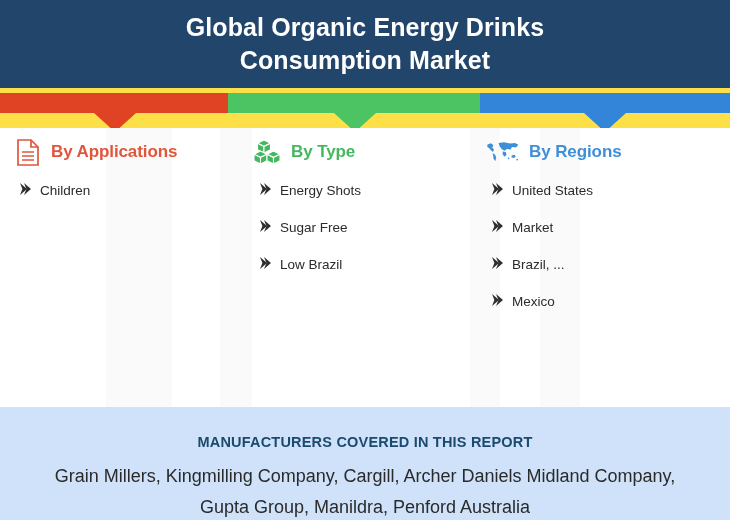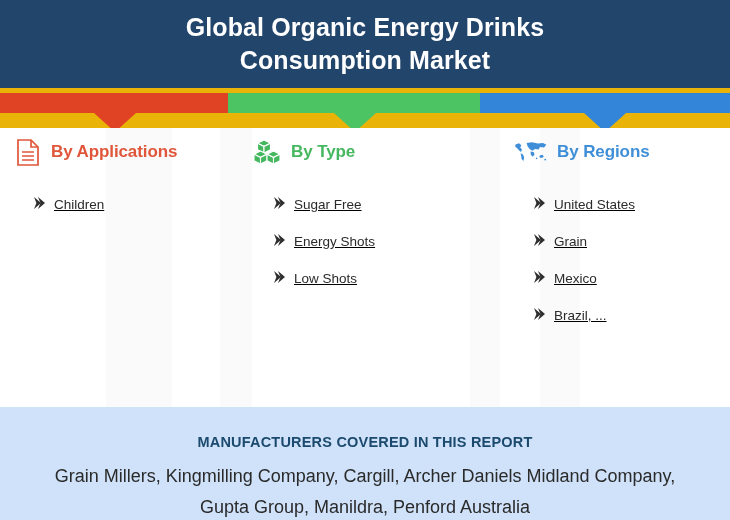--- a/index.html
+++ b/index.html
@@ -3,21 +3,21 @@
 <meta charset="utf-8">
 <style>
   html,body{margin:0;padding:0;}
   body{
     width:730px;height:520px;
     background:#ffffff;
     font-family:"Liberation Sans", sans-serif;
     overflow:hidden;
     position:relative;
   }
-  #page{position:relative;width:730px;height:520px;overflow:hidden;background:#eab308;}
+  #page{position:relative;width:730px;height:520px;overflow:hidden;background:#fde047;}
 
   
   .header{
     position:absolute;left:0;top:0;width:730px;height:88px;
     background:#22456b;
     display:flex;align-items:center;justify-content:center;
     text-align:center;
   }
   .header-title{
     color:#ffffff;
@@ -44,32 +44,32 @@
   .columns{
     position:absolute;left:0;top:128px;width:730px;height:279px;
     background:#ffffff;
   }
   .panel-shade{
     position:absolute;top:0;height:279px;background:#fafafa;
   }
   .col{position:absolute;top:0;height:279px;}
   .col-1{left:0;width:228px;}
   .col-2{left:240px;width:228px;}
-  .col-3{left:500px;width:230px;}
+  .col-3{left:472px;width:230px;}
 
   .col-head{display:flex;align-items:center;gap:9px;padding-left:14px;height:48px;}
   .col-head-label{font-size:17px;font-weight:bold;letter-spacing:-0.1px;}
   .c-red{color:#e0563a;text-align:center;}
   .c-green{color:#45b85f;}
   .c-blue{color:#3f8fd8;}
 
   .icon-box{width:28px;height:30px;display:flex;align-items:center;justify-content:center;flex:0 0 auto;}
   .icon-box svg{display:block;}
 
-  .col-list{margin:14px;padding:0;list-style:none;padding-top:5px;text-decoration:underline;}
+  .col-list{margin:0;padding:0;list-style:none;padding-top:5px;}
   .li{display:flex;align-items:baseline;height:37px;padding-left:18px;}
   .chev{width:22px;flex:0 0 auto;color:#2f2f2f;font-size:17px;font-weight:bold;line-height:1;
         position:relative;top:1px;}
   .chev svg{display:block;}
   .li-label{font-size:13.5px;color:#2b2b2b;white-space:nowrap;}
 
   
   .footer{
     position:absolute;left:0;top:407px;width:730px;height:131px;
     background:#cfe2f9;
@@ -159,39 +159,39 @@
         <span class="col-head-label c-green">By Type</span>
       </div>
       <ul class="col-list">
         <li class="li">
           <span class="chev">
             <svg width="14" height="14" viewBox="0 0 14 14">
                 <path d="M2 1 L9 7 L2 13 L4.4 7 Z" fill="#2f2f2f"></path>
                 <path d="M6 1 L13 7 L6 13 L8.4 7 Z" fill="#2f2f2f"></path>
               </svg>
           </span>
+          <span class="li-label">Energy Shots</span>
+        </li>
+        <li class="li">
+          <span class="chev">
+            <svg width="14" height="14" viewBox="0 0 14 14">
+                <path d="M2 1 L9 7 L2 13 L4.4 7 Z" fill="#2f2f2f"></path>
+                <path d="M6 1 L13 7 L6 13 L8.4 7 Z" fill="#2f2f2f"></path>
+              </svg>
+          </span>
           <span class="li-label">Sugar Free</span>
         </li>
         <li class="li">
           <span class="chev">
             <svg width="14" height="14" viewBox="0 0 14 14">
                 <path d="M2 1 L9 7 L2 13 L4.4 7 Z" fill="#2f2f2f"></path>
                 <path d="M6 1 L13 7 L6 13 L8.4 7 Z" fill="#2f2f2f"></path>
               </svg>
           </span>
-          <span class="li-label">Energy Shots</span>
-        </li>
-        <li class="li">
-          <span class="chev">
-            <svg width="14" height="14" viewBox="0 0 14 14">
-                <path d="M2 1 L9 7 L2 13 L4.4 7 Z" fill="#2f2f2f"></path>
-                <path d="M6 1 L13 7 L6 13 L8.4 7 Z" fill="#2f2f2f"></path>
-              </svg>
-          </span>
-          <span class="li-label">Low Shots</span>
+          <span class="li-label">Low Brazil</span>
         </li>
       </ul>
     </div>
 
     <div class="col col-3">
       <div class="col-head">
         <span class="icon-box" style="width:34px;">
           <svg width="34" height="22" viewBox="0 0 34 22">
             <g fill="#3f8fd8">
               <path d="M1.5 3.5 L5 2.2 L7.4 4.2 L6.2 6.6 L8 8.4 L7 11 L5.2 9.6 L3 7 L1.2 5.8 Z"></path>
@@ -216,39 +216,39 @@
           </span>
           <span class="li-label">United States</span>
         </li>
         <li class="li">
           <span class="chev">
             <svg width="14" height="14" viewBox="0 0 14 14">
                 <path d="M2 1 L9 7 L2 13 L4.4 7 Z" fill="#2f2f2f"></path>
                 <path d="M6 1 L13 7 L6 13 L8.4 7 Z" fill="#2f2f2f"></path>
               </svg>
           </span>
-          <span class="li-label">Grain</span>
+          <span class="li-label">Market</span>
+        </li>
+        <li class="li">
+          <span class="chev">
+            <svg width="14" height="14" viewBox="0 0 14 14">
+                <path d="M2 1 L9 7 L2 13 L4.4 7 Z" fill="#2f2f2f"></path>
+                <path d="M6 1 L13 7 L6 13 L8.4 7 Z" fill="#2f2f2f"></path>
+              </svg>
+          </span>
+          <span class="li-label">Brazil, ...</span>
         </li>
         <li class="li">
           <span class="chev">
             <svg width="14" height="14" viewBox="0 0 14 14">
                 <path d="M2 1 L9 7 L2 13 L4.4 7 Z" fill="#2f2f2f"></path>
                 <path d="M6 1 L13 7 L6 13 L8.4 7 Z" fill="#2f2f2f"></path>
               </svg>
           </span>
           <span class="li-label">Mexico</span>
-        </li>
-        <li class="li">
-          <span class="chev">
-            <svg width="14" height="14" viewBox="0 0 14 14">
-                <path d="M2 1 L9 7 L2 13 L4.4 7 Z" fill="#2f2f2f"></path>
-                <path d="M6 1 L13 7 L6 13 L8.4 7 Z" fill="#2f2f2f"></path>
-              </svg>
-          </span>
-          <span class="li-label">Brazil, ...</span>
         </li>
       </ul>
     </div>
 
   </div>
 
   <div class="footer">
     <div class="footer-title">MANUFACTURERS COVERED IN THIS REPORT</div>
     <div class="footer-body">Grain Millers, Kingmilling Company, Cargill, Archer Daniels Midland Company, Gupta Group, Manildra, Penford Australia</div>
   </div>

